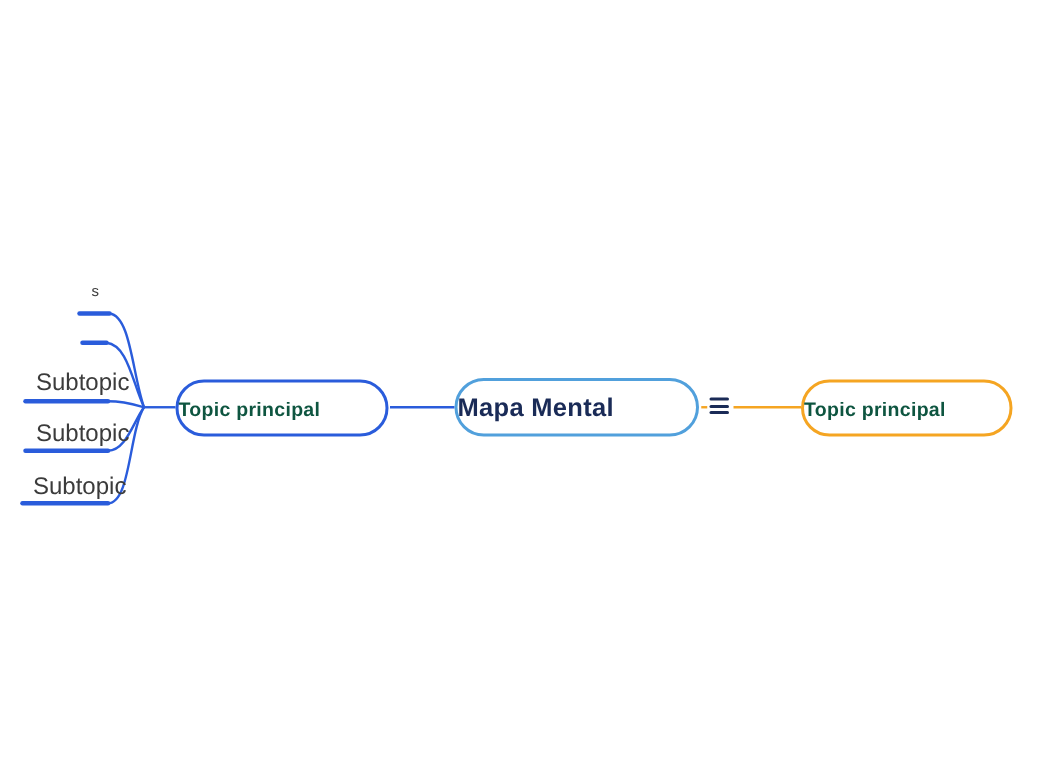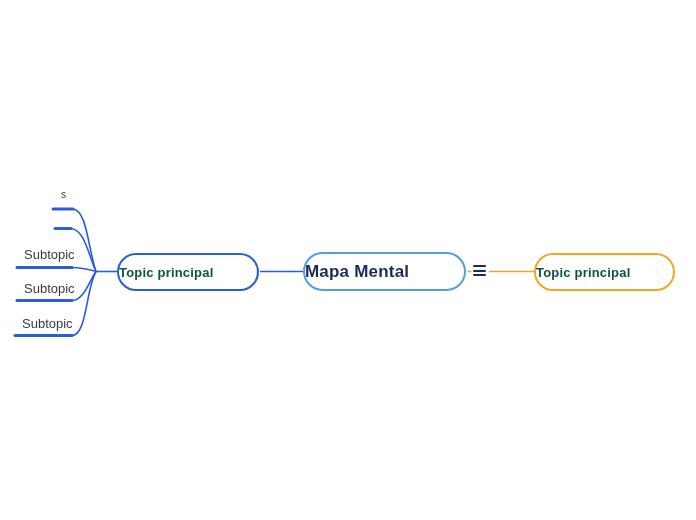--- a/index.html
+++ b/index.html
@@ -67,21 +67,21 @@
     letter-spacing: 0.2px;
   }
   .root-label {
     font-size: 17px;
     font-weight: bold;
     color: var(--navy);
     letter-spacing: 0.2px;
   }
   .sub-label {
     position: absolute;
-    font-size: 13px;
+    font-size: 16px;
     color: var(--subtext);
     cursor: pointer;
     white-space: nowrap;
   }
   .sub-label.s-node {
     left: 53px; top: 189px;
     width: 21px;
     text-align: center;
     font-size: 10px;
   }

